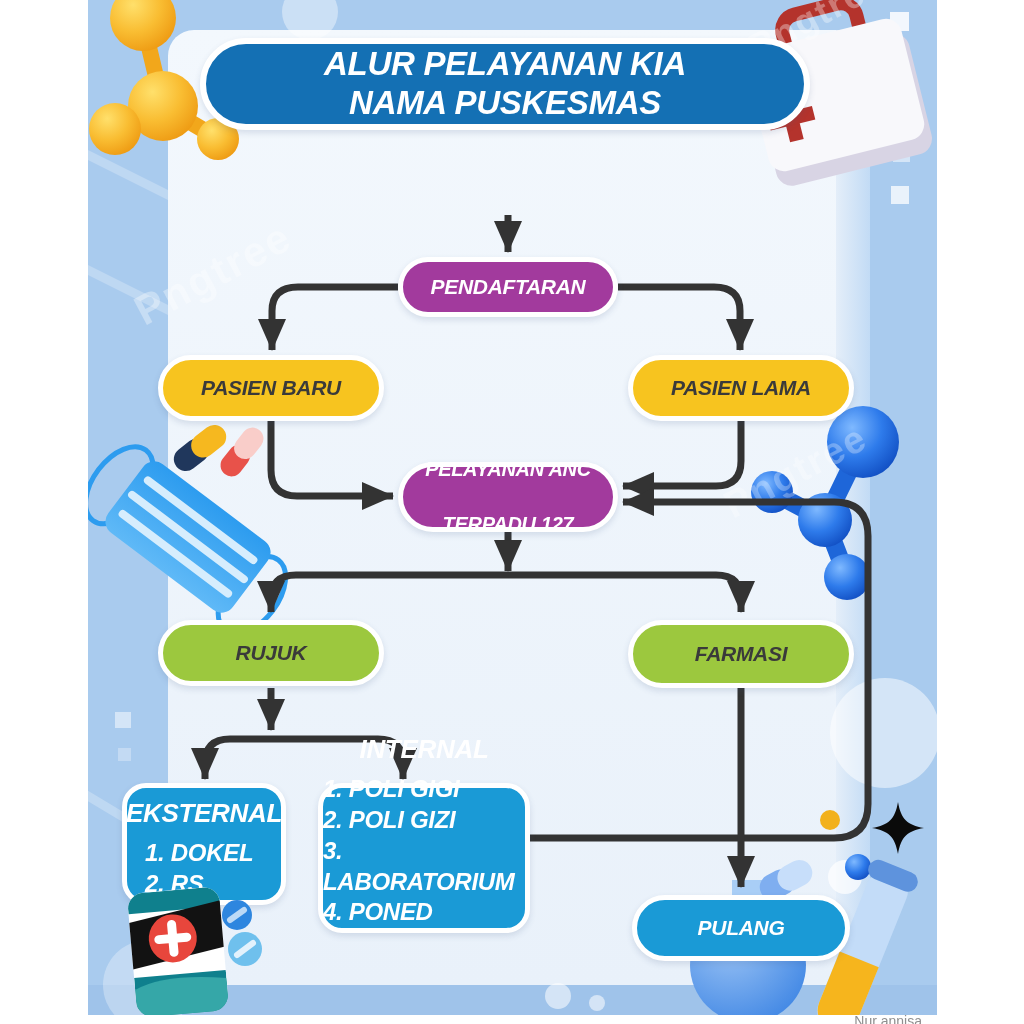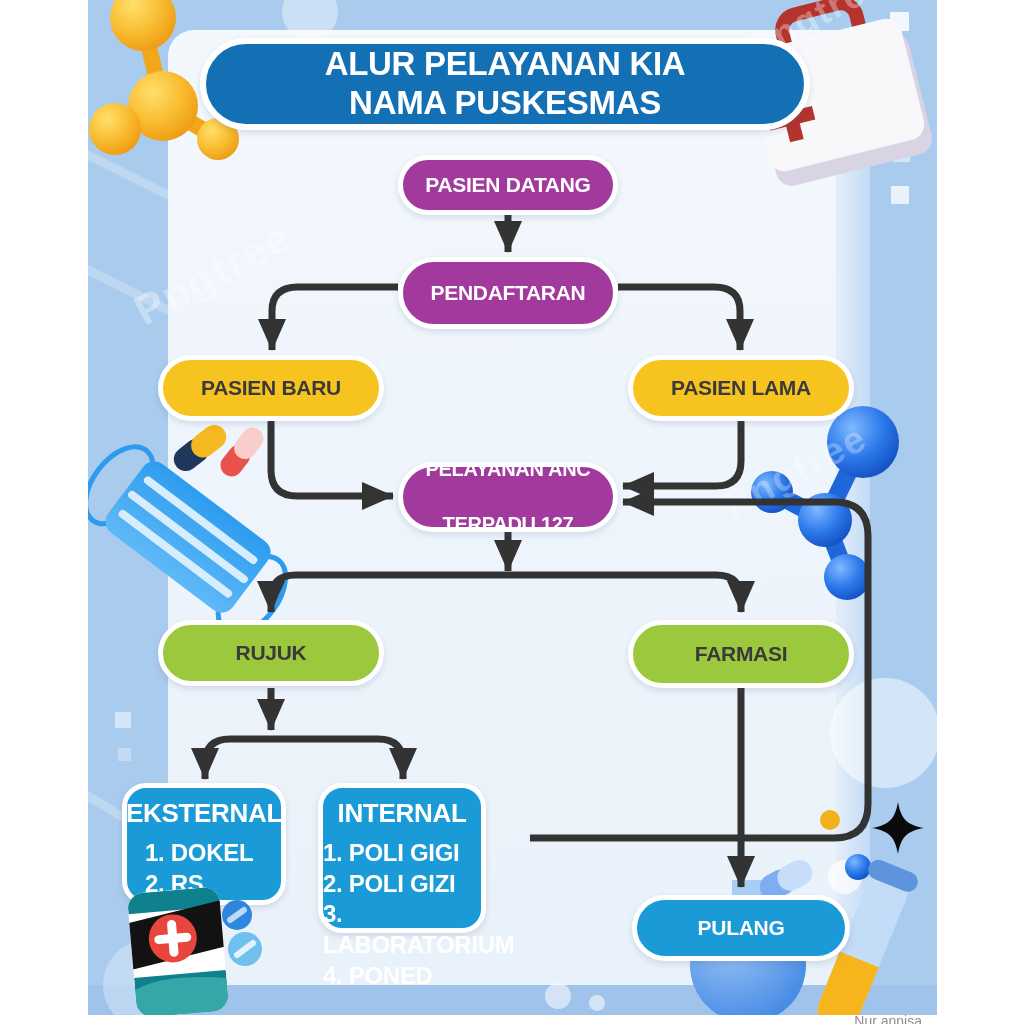--- a/index.html
+++ b/index.html
@@ -1,20 +1,20 @@
 <!DOCTYPE html>
 <html style="--bg: #a9cbee; --panel: #eff5fb; --title-bg: #1470b4; --purple: #a23a9d; --yellow: #f7c41f; --green: #9cc83e; --blue: #1a9ad6; --arrow: #333333; --dark-text: #3a3a3a; --light-text: #ffffff;"><head>
 <meta charset="utf-8">
 <style>
   html,body{margin:0;padding:0;background:#ffffff;}
   .page{position:relative;width:1024px;height:1024px;background:#ffffff;overflow:hidden;
         font-family:"Liberation Sans",sans-serif;}
   .poster{position:absolute;left:88px;top:0;width:849px;height:1015px;background:var(--bg);overflow:hidden;}
   .decor,.arrows,.front{position:absolute;left:0;top:0;width:849px;height:1015px;}
-  .decor{z-index:1;} .wm{z-index:2;} .arrows{z-index:3;} .node{z-index:4;} .front{z-index:5;pointer-events:none;}
+  .decor{z-index:1;} .wm{z-index:2;} .arrows{z-index:3;} .node{z-index:4;font-style:italic;} .front{z-index:5;pointer-events:none;}
 
   .wm{position:absolute;color:rgba(255,255,255,.34);font-weight:bold;font-size:42px;
       transform:rotate(-28deg);letter-spacing:2px;user-select:none;}
   .wm2{left:630px;top:450px;font-size:38px;opacity:.85;}
   .wm1{left:40px;top:250px;}
   .wm3{left:655px;top:-6px;font-size:36px;}
 
   .node{position:absolute;box-sizing:border-box;border:5px solid #ffffff;display:flex;
         align-items:center;justify-content:center;flex-direction:column;font-weight:bold;
         letter-spacing:-0.3px;box-shadow:0 3px 6px rgba(60,90,130,.16);text-align:center;}
@@ -22,28 +22,28 @@
   .rect{border-radius:24px;}
   .banner{left:112px;top:38px;width:610px;height:92px;background:var(--title-bg);
           color:#fff;border-radius:46px;border:6px solid #fff;font-size:33px;line-height:1.18;}
   .purple{background:var(--purple);color:var(--light-text);}
   .yellow{background:var(--yellow);color:var(--dark-text);}
   .green{background:var(--green);color:var(--dark-text);}
   .blue{background:var(--blue);color:var(--light-text);}
   .f21{font-size:21px;} .f20{font-size:20px;line-height:1.18;}
 
   .n-pasien-datang{left:310px;top:155px;width:220px;height:60px;}
-  .n-pendaftaran{left:310px;top:257px;width:220px;height:72px;}
+  .n-pendaftaran{left:310px;top:257px;width:220px;height:60px;}
   .n-pasien-baru{left:70px;top:355px;width:226px;height:66px;}
   .n-pasien-lama{left:540px;top:355px;width:226px;height:66px;}
   .n-pelayanan{left:310px;top:462px;width:220px;height:70px;gap:31px;}
   .n-rujuk{left:70px;top:620px;width:226px;height:66px;}
   .n-farmasi{left:540px;top:620px;width:226px;height:68px;}
   .n-eksternal{left:34px;top:783px;width:164px;height:122px;justify-content:flex-start;padding-top:10px;}
-  .n-internal{left:230px;top:783px;width:168px;height:150px;justify-content:flex-start;padding-top:10px;}
+  .n-internal{left:230px;top:783px;width:212px;height:150px;justify-content:flex-end;padding-top:10px;}
   .n-pulang{left:544px;top:895px;width:218px;height:66px;}
   .info-title{font-size:26px;margin-bottom:9px;}
   .info-items{font-size:24px;line-height:1.28;text-align:left;align-self:flex-start;margin-left:18px;}
   .n-internal .info-items{margin-left:0;}
 
   .arrows path{stroke:var(--arrow);stroke-width:7;fill:none;}
   .arrows marker path{fill:var(--arrow);stroke:none;}
 
   .credit{position:absolute;left:828px;top:1013px;width:94px;font-size:14px;color:#8f8f8f;
           text-align:right;z-index:6;letter-spacing:0;}
@@ -217,21 +217,20 @@
       <path d="M183,688 V730" marker-end="url(#ah)"></path>
       <path d="M117,779 V764 Q117,739 142,739 H290 Q315,739 315,764 V779" marker-start="url(#ah)" marker-end="url(#ah)"></path>
       <path d="M653,688 V887" marker-end="url(#ah)"></path>
     </svg>
 
     <div class="node banner">
       <div>ALUR PELAYANAN KIA</div>
       <div>NAMA PUSKESMAS</div>
     </div>
 
-    <div class="node pill purple f21 n-pasien-datang">PASIEN DATANG</div>
     <div class="node pill purple f21 n-pendaftaran">PENDAFTARAN</div>
     <div class="node pill yellow f21 n-pasien-baru">PASIEN BARU</div>
     <div class="node pill yellow f21 n-pasien-lama">PASIEN LAMA</div>
     <div class="node pill purple f20 n-pelayanan">
       <div>PELAYANAN ANC</div>
       <div>TERPADU 127</div>
     </div>
     <div class="node pill green f21 n-rujuk">RUJUK</div>
     <div class="node pill green f21 n-farmasi">FARMASI</div>
 

